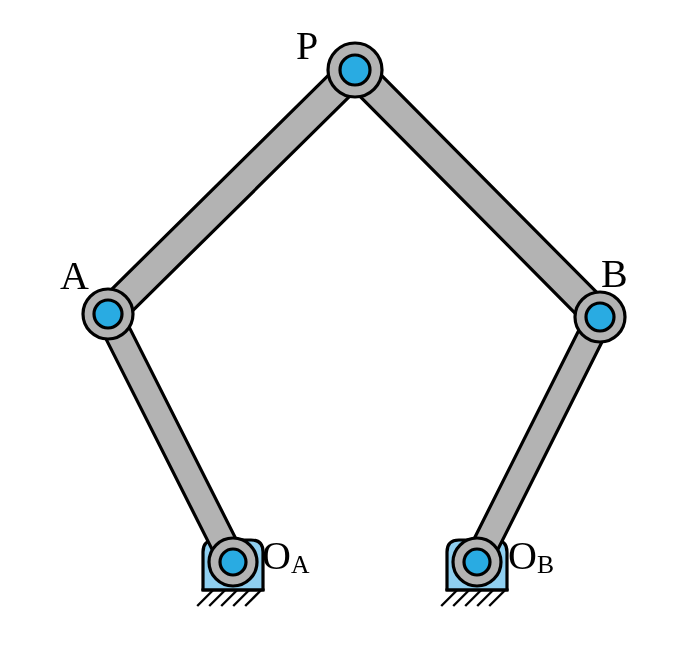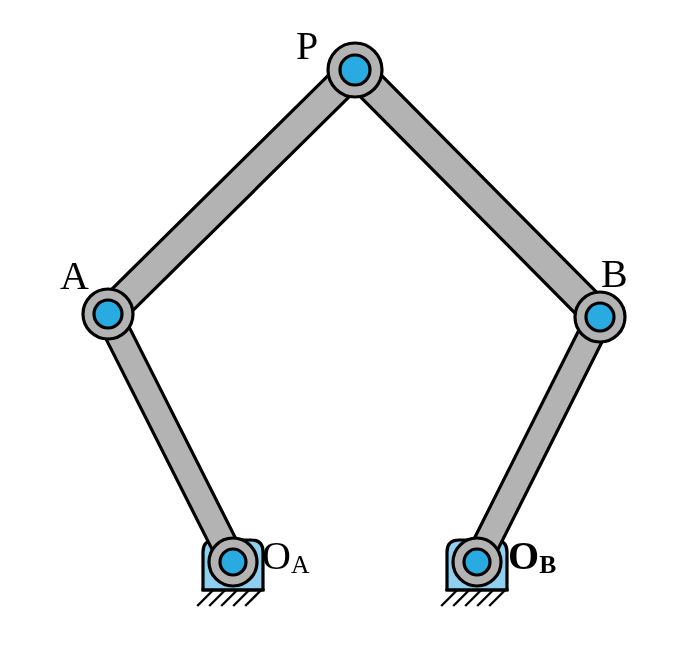--- a/index.html
+++ b/index.html
@@ -73,21 +73,21 @@
     font-size: 0.64em;
     vertical-align: baseline;
     position: relative;
     top: 0.17em;
     letter-spacing: 0;
   }
   #label-P { left: 296px; top: 26px; }
   #label-A { left: 60px; top: 256px; }
   #label-B { left: 601px; top: 254px; }
   #label-OA { left: 262px; top: 536px; }
-  #label-OB { left: 508px; top: 536px; font-weight: bold; }
+  #label-OB { left: 508px; top: 536px; }
 </style>
 </head>
 <body>
 
 <div id="diagram-root">
 
   <svg id="linkage-svg" viewBox="0 0 700 647">
 
     <g id="supports-group">
         <path d="M 203 590 L 203 552 Q 203 540 215 540 L 251 540 Q 263 540 263 552 L 263 590 Z" class="support-block"></path>

